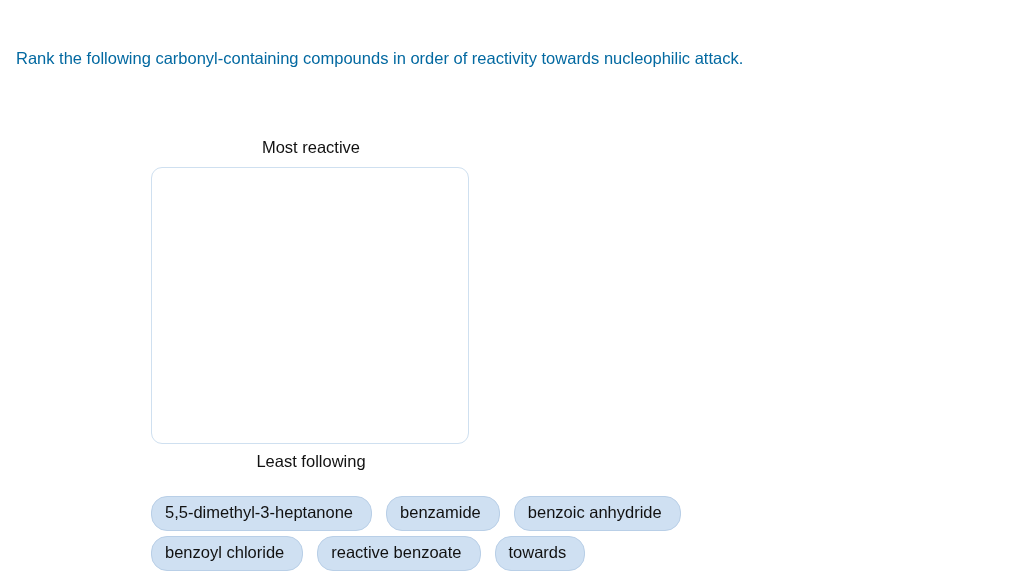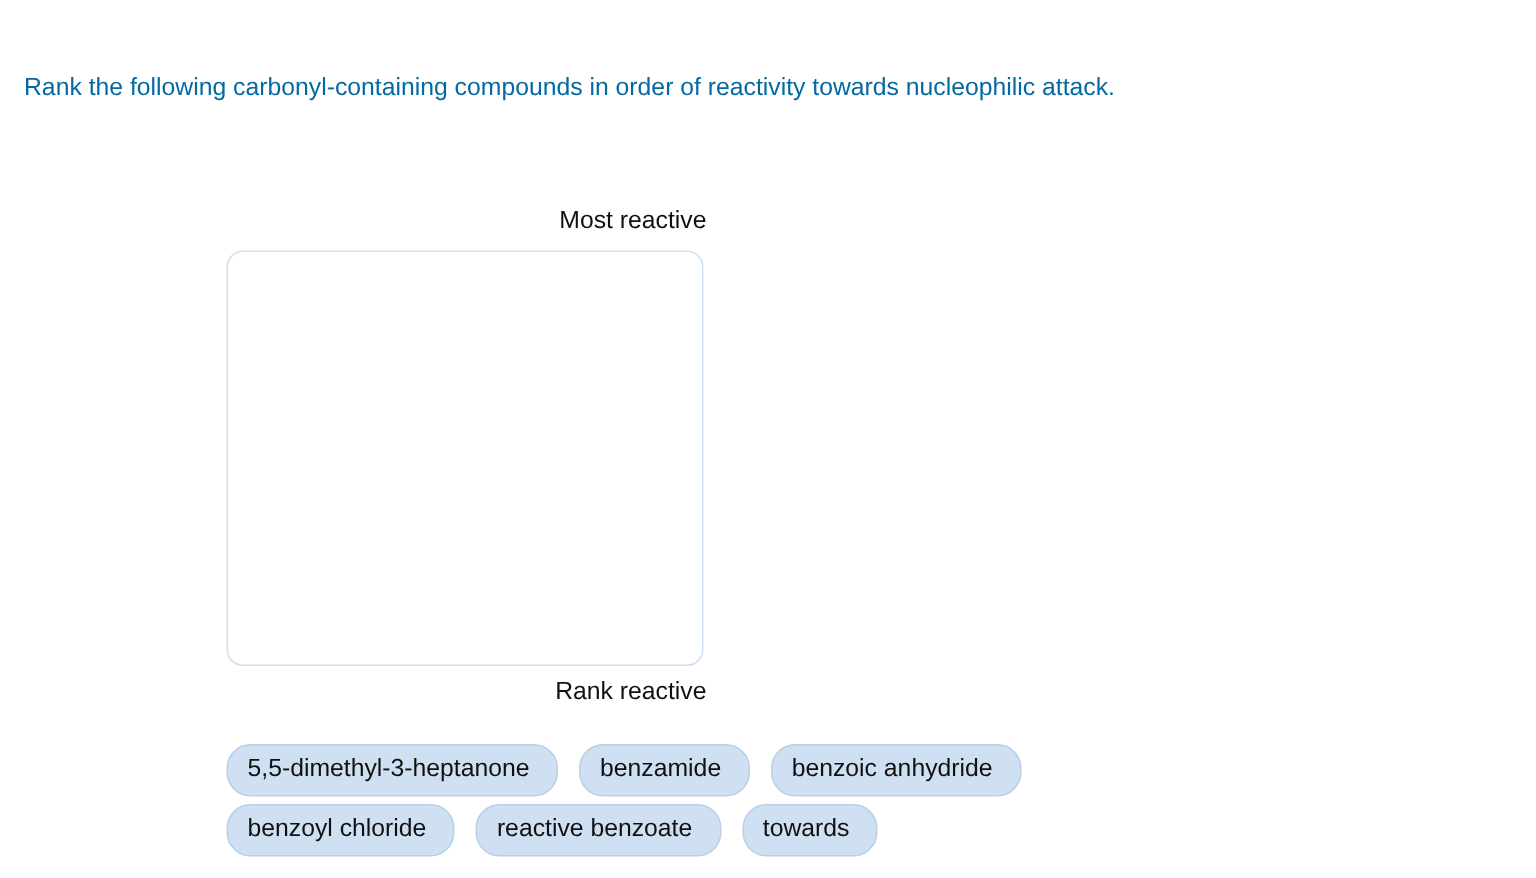--- a/index.html
+++ b/index.html
@@ -35,21 +35,21 @@
   #ranking-area {
     position: absolute;
     left: 151px;
     top: 136px;
     width: 320px;
   }
 
   .rank-label {
     font-size: 16.5px;
     line-height: 22px;
-    text-align: right;
+    text-align: center;
     color: #111111;
     height: 26px;
   }
   #most-reactive-label { margin-bottom: 5px; }
   #least-reactive-label { margin-top: 6px; }
 
   #drop-zone {
     width: 318px;
     height: 277px;
     box-sizing: border-box;
@@ -91,21 +91,21 @@
 <body>
 
 <div id="question-prompt">Rank the following carbonyl-containing compounds in order of reactivity towards nucleophilic attack.</div>
 
 <div id="ranking-area">
 
   <div class="rank-label" id="most-reactive-label">Most reactive</div>
 
   <div id="drop-zone"></div>
 
-  <div class="rank-label" id="least-reactive-label">Rank reactive</div>
+  <div class="rank-label" id="least-reactive-label">Least following</div>
 
 </div>
 
 <div id="chip-bank">
 
   <div class="chip-row">
     <div class="chip">5,5-dimethyl-3-heptanone</div>
     <div class="chip">benzamide</div>
     <div class="chip">benzoic anhydride</div>
   </div>

